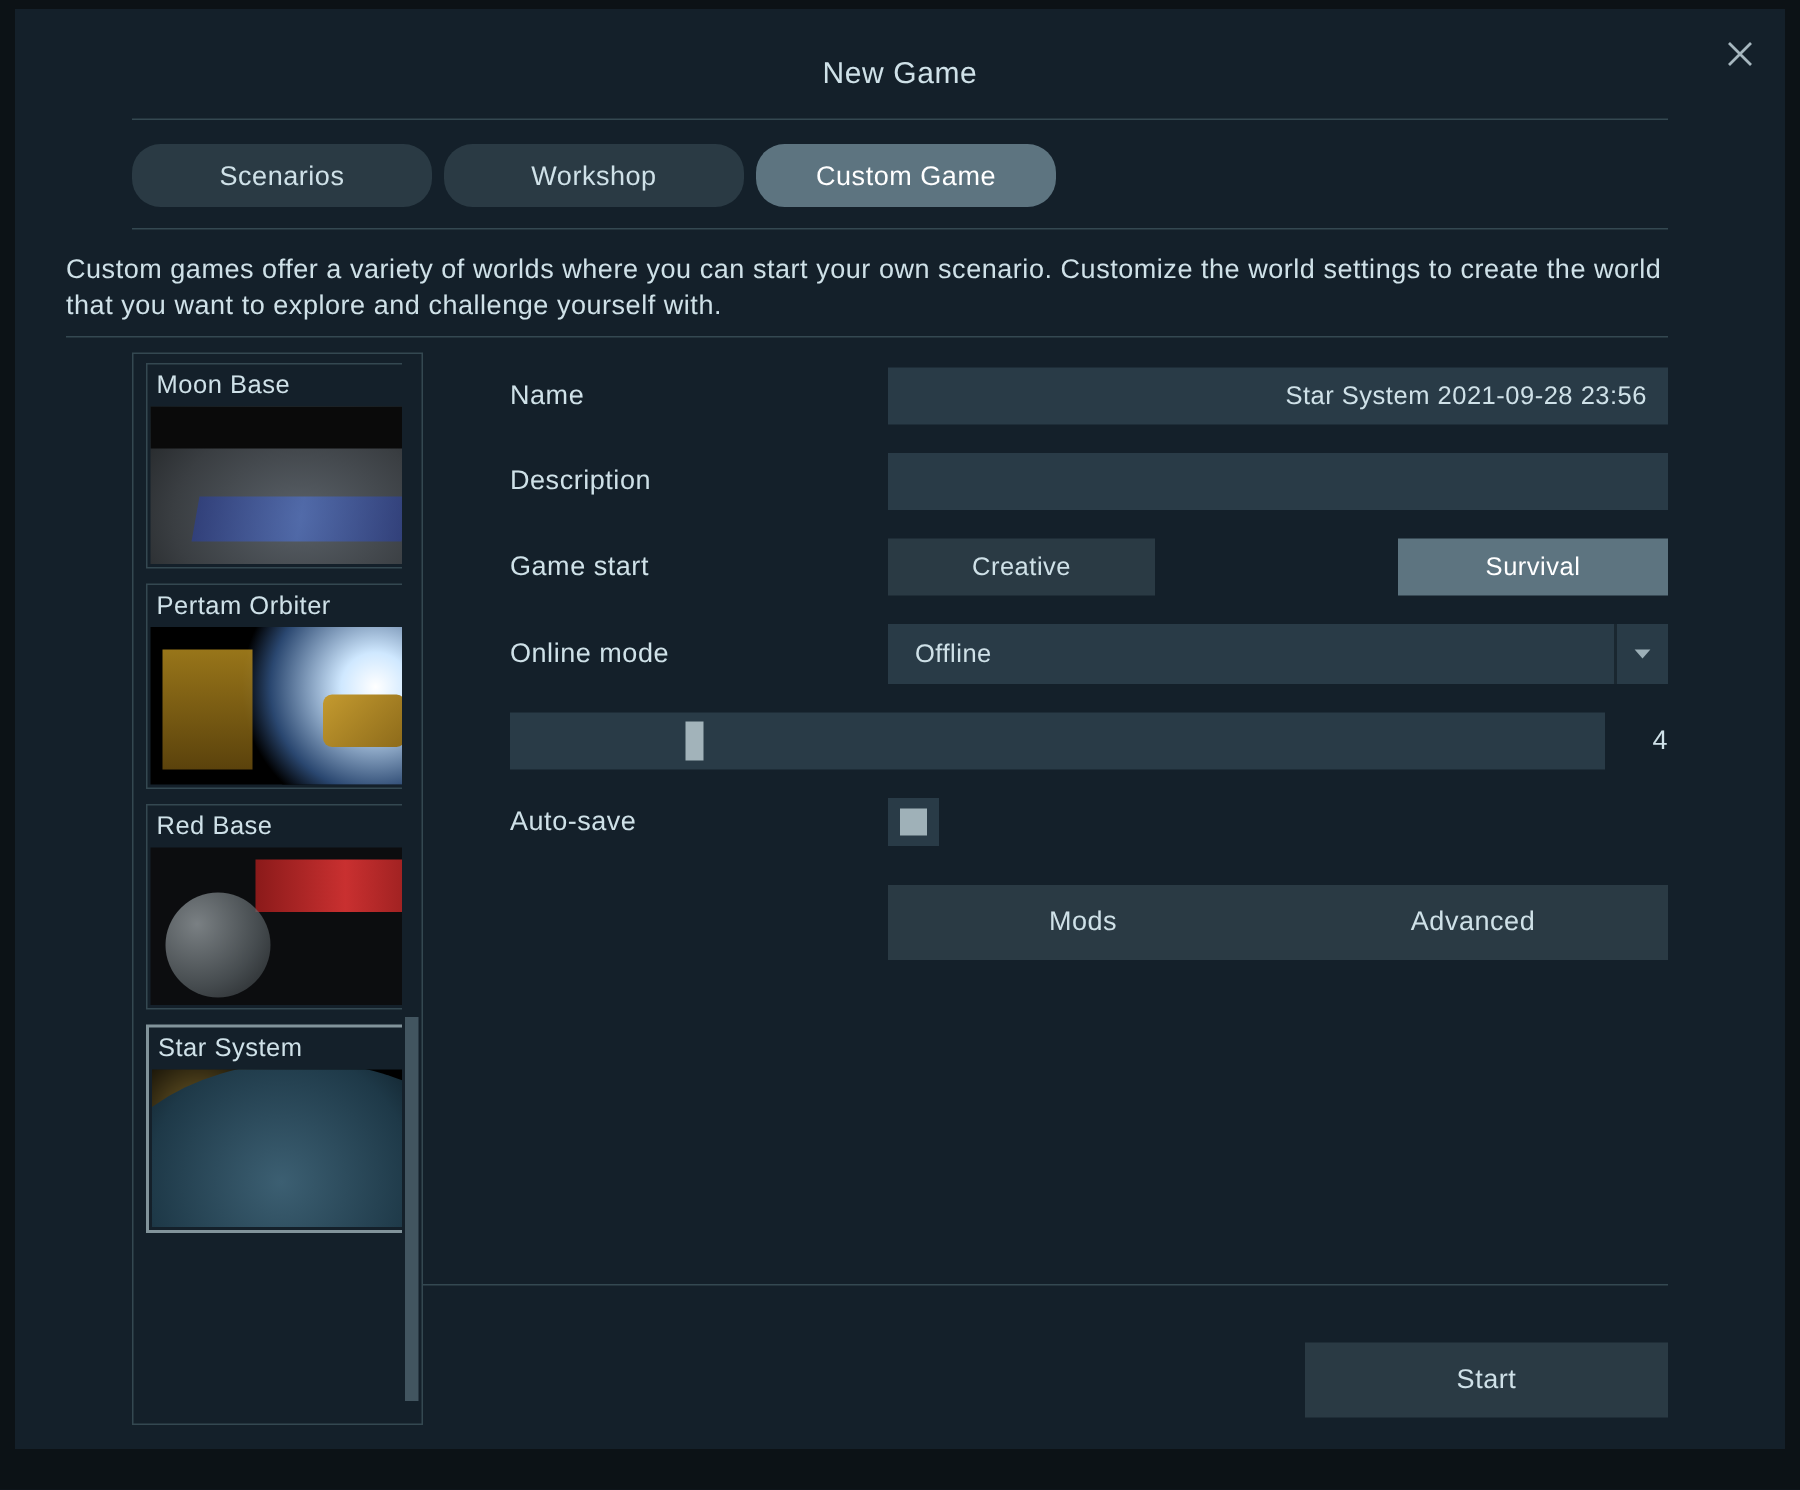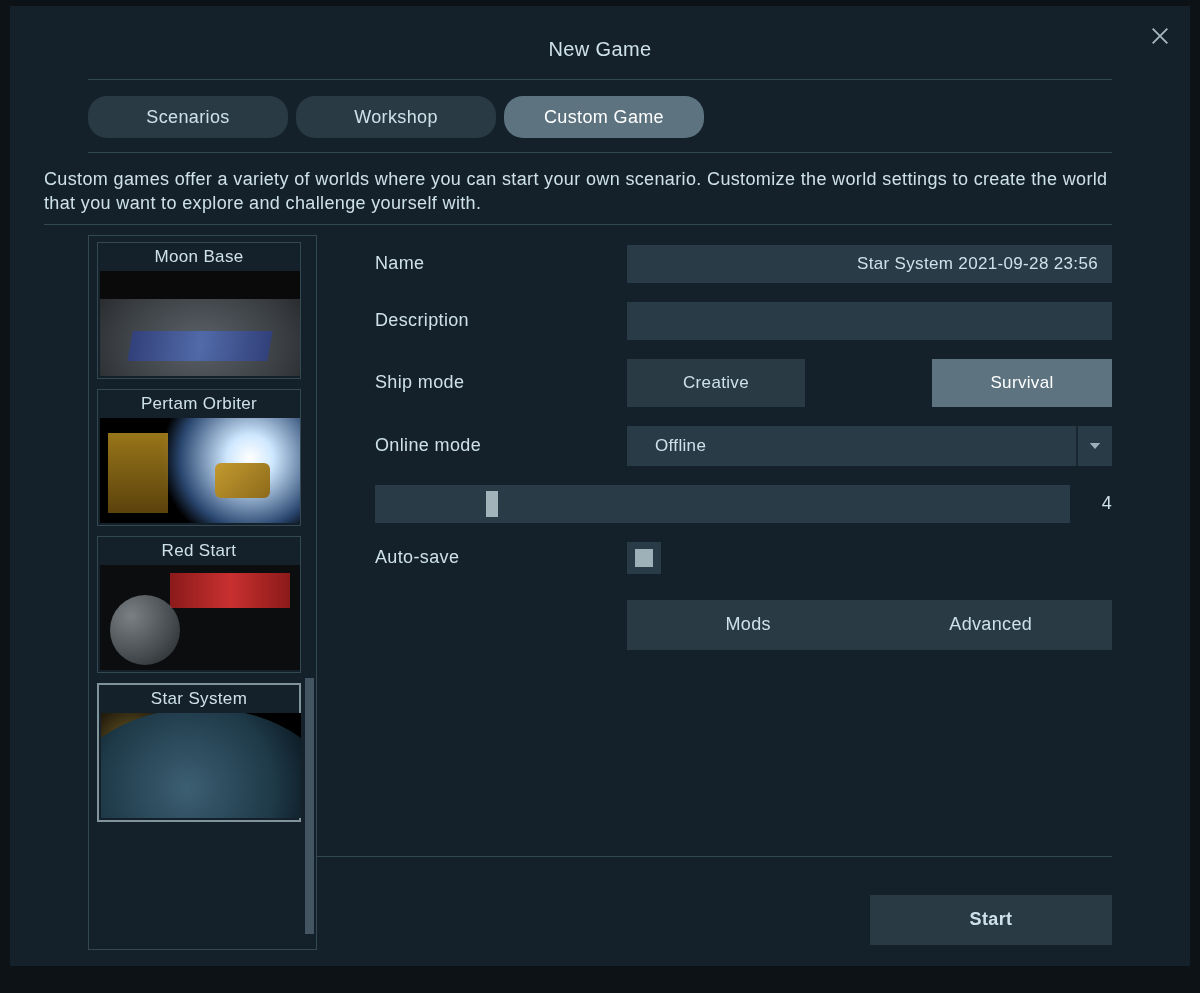--- a/index.html
+++ b/index.html
@@ -39,22 +39,22 @@
   color:var(--txt);font-size:18px;cursor:pointer;border-radius:19px;
 }
 .tab.active{background:var(--bg-tab-active);color:#fff}
 .desc{
   margin:14px 78px 0 34px;color:var(--txt);font-size:18px;line-height:1.35;
   padding-bottom:8px;border-bottom:1px solid var(--hr);
 }
 .main{display:flex;margin:10px 78px 0 78px;height:720px}
 
 .sidebar{
-  width:229px;height:715px;border:1px solid var(--hr);
-  background:var(--bg-window);position:relative;overflow:hidden;text-align:center;
+  width:194px;height:715px;border:1px solid var(--hr);
+  background:var(--bg-window);position:relative;overflow:hidden;
 }
 .scroll{
   position:absolute;top:0;left:0;right:13px;bottom:0;
   overflow-y:auto;padding:6px 0 0 8px;
 }
 .scroll::-webkit-scrollbar{width:0}
 .scrollbar-track{
   position:absolute;right:0;top:0;bottom:0;width:13px;background:transparent;
 }
 .scrollbar-thumb{
@@ -107,33 +107,33 @@
 .form{flex:1;padding:10px 0 0 58px;position:relative}
 .row{display:flex;align-items:center;margin-bottom:19px}
 .lbl{width:252px;color:var(--txt);font-size:18px}
 .lbl.dim{color:var(--txt-dim)}
 .input{
   flex:1;height:38px;background:var(--bg-input);
   border:none;color:var(--txt);font-size:17px;padding:0 14px;outline:none;text-align:right;
 }
 .gm-btns{flex:1;display:flex;gap:20px}
 .gm-btn{
-  flex:0 0 180px;height:48px;background:var(--bg-btn);
+  flex:0 0 180px;height:38px;background:var(--bg-btn);
   display:flex;align-items:center;justify-content:center;color:var(--txt);
   font-size:17px;cursor:pointer;
 }
 .gm-btn.active{background:var(--bg-tab-active);color:#fff;flex:0 0 180px;margin-left:auto}
 .gm-left{flex:0 0 178px}
 .gm-right{flex:0 0 180px}
 .dropdown{
   flex:1;height:40px;background:var(--bg-input);
   display:flex;align-items:center;justify-content:space-between;
   cursor:pointer;
 }
-.dd-text{padding-left:28px;color:var(--txt);font-size:17px}
+.dd-text{padding-left:18px;color:var(--txt);font-size:17px}
 .dd-arrow{
   width:36px;height:40px;border-left:2px solid #1a2730;
   display:flex;align-items:center;justify-content:center;
 }
 .dd-arrow svg{width:18px;height:18px;fill:#9db0b8}
 .slider-wrap{flex:1;display:flex;align-items:center;gap:24px}
 .slider{
   flex:1;height:38px;background:var(--bg-input);position:relative;
 }
 .slider-knob{
@@ -144,21 +144,21 @@
 .check-inner{width:18px;height:18px;background:#9fb1b8}
 .btnrow{display:flex;margin-left:252px;margin-top:26px}
 .bigbtn{
   flex:1;height:50px;background:var(--bg-btn);color:var(--txt);
   display:flex;align-items:center;justify-content:center;font-size:18px;cursor:pointer;
 }
 .footer-hr{position:absolute;left:0;right:0;bottom:90px;border:none;border-top:1px solid var(--hr)}
 .start{
   position:absolute;right:0;bottom:10px;width:242px;height:50px;
   background:var(--bg-btn);color:var(--txt);display:flex;
-  align-items:center;justify-content:center;font-size:18px;cursor:pointer;font-weight:bold;
+  align-items:center;justify-content:center;font-size:18px;cursor:pointer;
 }
 </style>
 </head>
 <body>
 
 <div class="window">
 
   <div class="close">
     <svg viewBox="0 0 24 24">
         <path d="M4 4 L20 20 M20 4 L4 20"></path>
@@ -188,21 +188,21 @@
         </div>
 
         <div class="card">
           <div class="card-title">Pertam Orbiter</div>
           <div class="thumb t-pertam">
               <div class="ship"></div>
             </div>
         </div>
 
         <div class="card">
-          <div class="card-title">Red Start</div>
+          <div class="card-title">Red Base</div>
           <div class="thumb t-red"></div>
         </div>
 
 
         <div class="card selected">
           <div class="card-title">Star System</div>
           <div class="thumb t-star">
               <div class="dot"></div>
             </div>
         </div>
@@ -219,21 +219,21 @@
         <div class="lbl">Name</div>
         <input class="input" value="Star System 2021-09-28 23:56" style="">
       </div>
 
       <div class="row">
         <div class="lbl">Description</div>
         <input class="input" value="" style="">
       </div>
 
       <div class="row">
-        <div class="lbl">Ship mode</div>
+        <div class="lbl">Game start</div>
         <div class="gm-btns">
           <div class="gm-btn gm-left">Creative</div>
           <div class="gm-btn gm-right active">Survival</div>
         </div>
       </div>
 
       <div class="row">
         <div class="lbl">Online mode</div>
         <div class="dropdown">
           <span class="dd-text">Offline</span>

